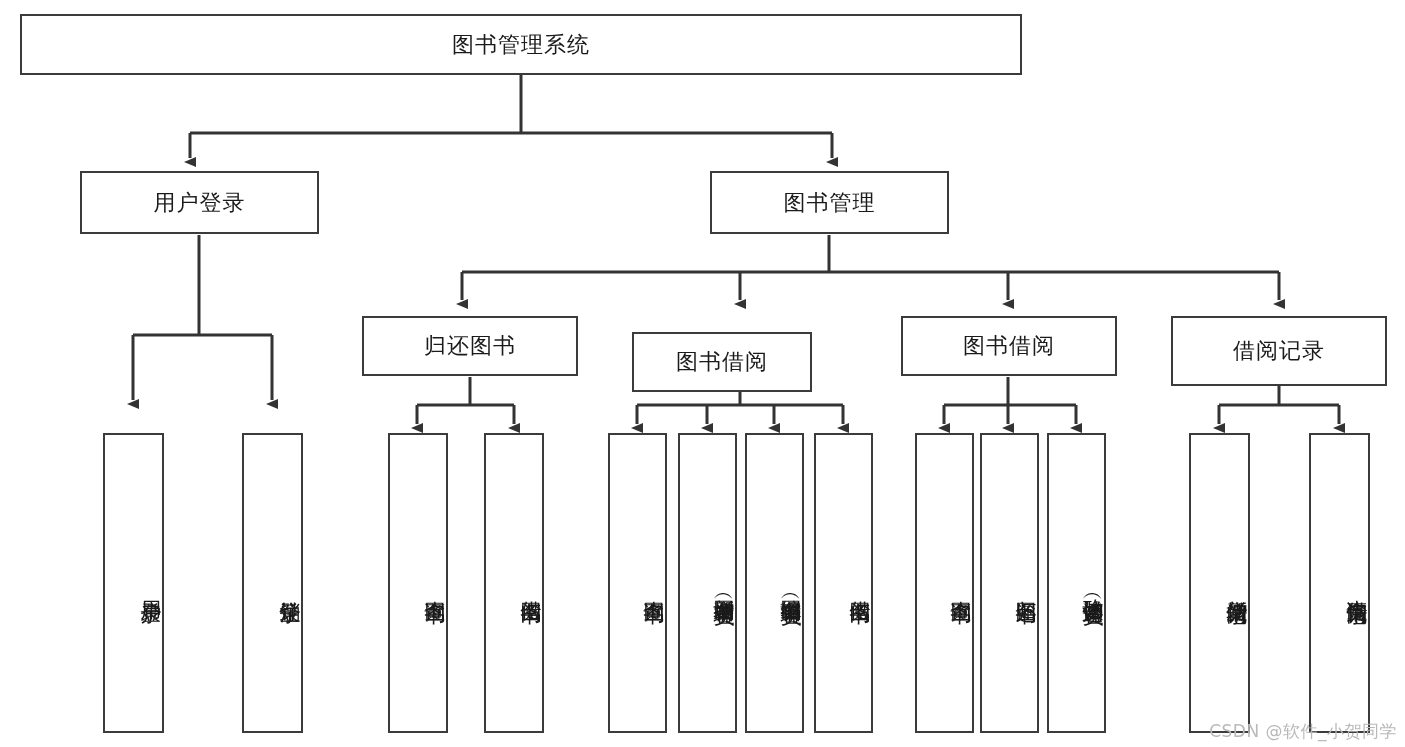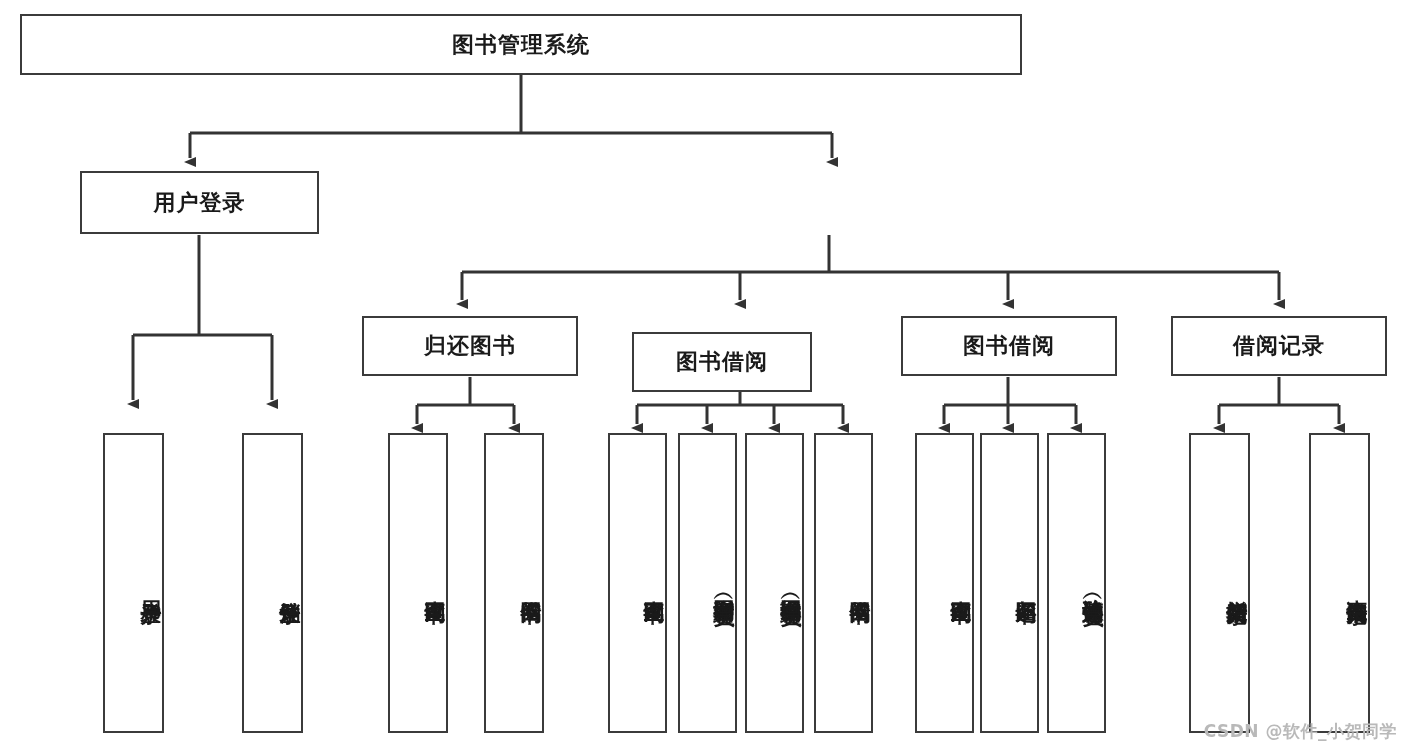--- a/index.html
+++ b/index.html
@@ -7,21 +7,20 @@
     padding: 0;
     background: #ffffff;
   }
   #canvas {
     position: relative;
     width: 1405px;
     height: 747px;
     background: #ffffff;
     font-family: "DejaVu Sans", "Liberation Sans", sans-serif;
     overflow: hidden;
-    font-weight: bold;
   }
   #edges {
     position: absolute;
     left: 0;
     top: 0;
     width: 1405px;
     height: 747px;
     pointer-events: none;
   }
   .node {
@@ -122,31 +121,34 @@
     </g>
   </svg>
 
   <div class="node horiz title-node" style="left:20px; top:14px; width:1002px; height:61px;">
     <span>图书管理系统</span>
   </div>
 
   <div class="node horiz" style="left:80px; top:171px; width:239px; height:63px;">
     <span>用户登录</span>
   </div>
+  <div class="node horiz" style="left:710px; top:171px; width:239px; height:63px;">
+    <span>图书管理</span>
+  </div>
 
   <div class="node horiz" style="left:362px; top:316px; width:216px; height:60px;">
     <span>归还图书</span>
   </div>
   <div class="node horiz" style="left:632px; top:332px; width:180px; height:60px;">
     <span>图书借阅</span>
   </div>
   <div class="node horiz" style="left:901px; top:316px; width:216px; height:60px;">
     <span>图书借阅</span>
   </div>
-  <div class="node horiz" style="left:1171px; top:316px; width:216px; height:60px;">
+  <div class="node horiz" style="left:1171px; top:316px; width:216px; height:70px;">
     <span>借阅记录</span>
   </div>
 
   <div class="node vert" style="left:103px; top:433px; width:61px; height:300px;">
     <span class="vtext">用户登录</span>
   </div>
   <div class="node vert" style="left:242px; top:433px; width:61px; height:300px;">
     <span class="vtext">注销登录</span>
   </div>
 

